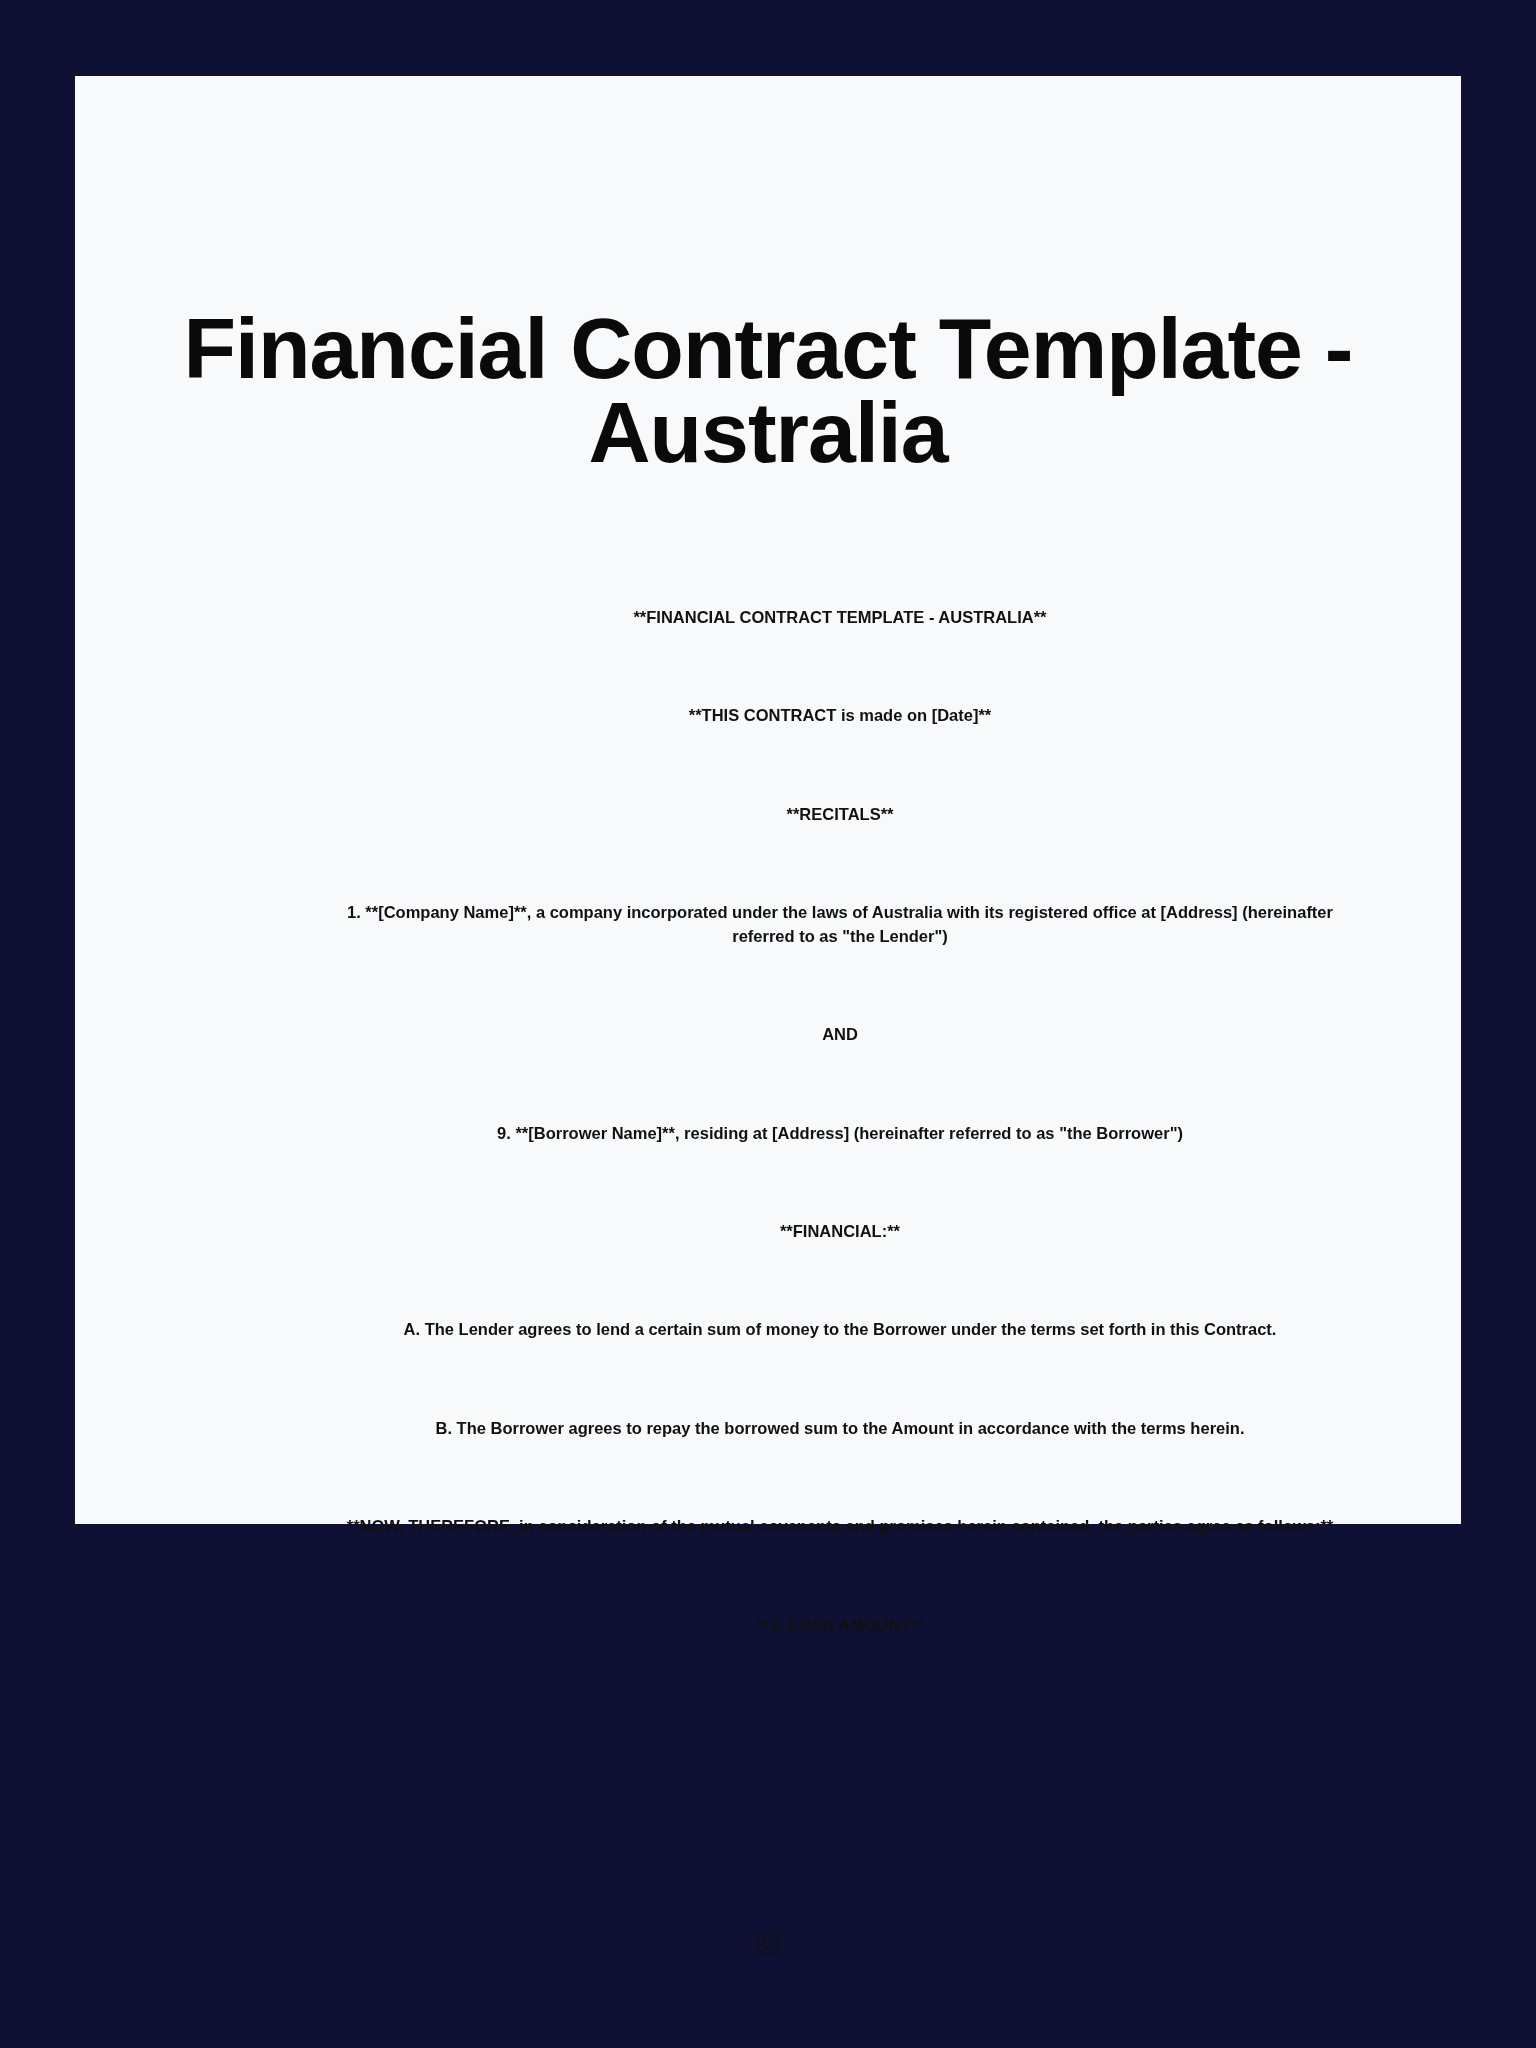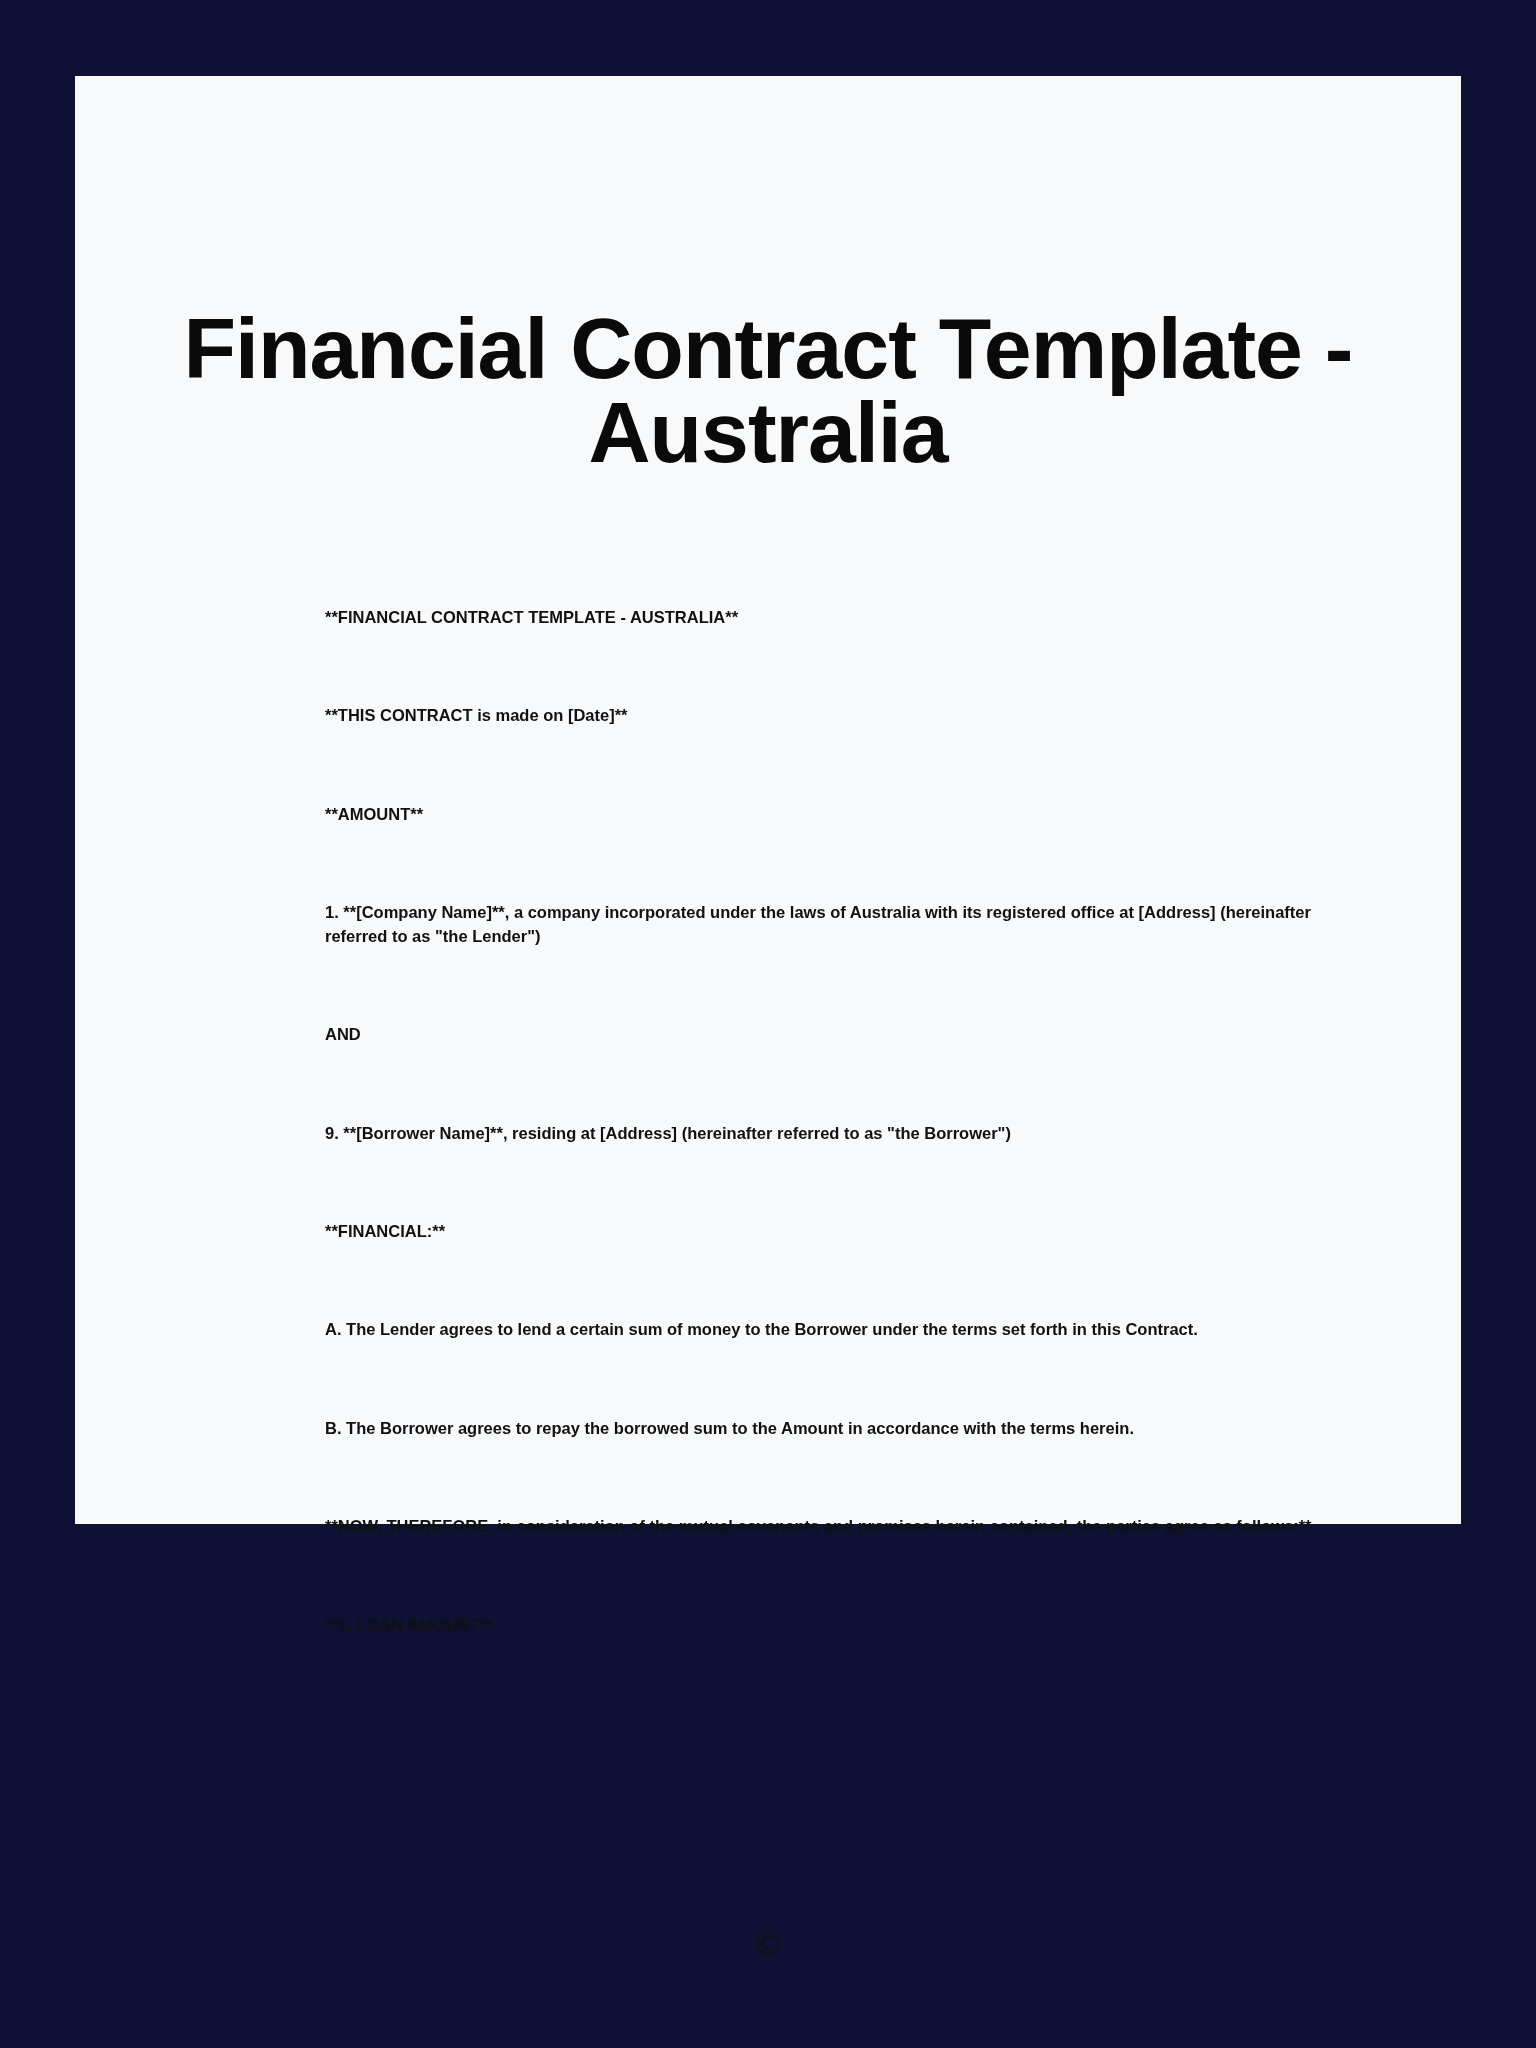--- a/index.html
+++ b/index.html
@@ -42,20 +42,21 @@
     top: 530px;
     left: 250px;
     width: 1030px;
   }
   .para {
     font-size: 16.5px;
     line-height: 1.42;
     font-weight: bold;
     color: #111111;
     margin: 0 0 75px 0;
+    text-align: center;
   }
   .para.tight {
     margin-bottom: 72px;
   }
   .copyright {
     position: absolute;
     left: 0;
     top: 1850px;
     width: 1386px;
     text-align: center;
@@ -67,21 +68,21 @@
 </head>
 <body>
 
 <div class="page">
 
   <h1 class="doc-title">Financial Contract Template - Australia</h1>
 
   <div class="body-block">
     <p class="para">**FINANCIAL CONTRACT TEMPLATE - AUSTRALIA**</p>
     <p class="para">**THIS CONTRACT is made on [Date]**</p>
-    <p class="para">**AMOUNT**</p>
+    <p class="para">**RECITALS**</p>
     <p class="para">1. **[Company Name]**, a company incorporated under the laws of Australia with its registered office at [Address] (hereinafter referred to as "the Lender")</p>
     <p class="para">AND</p>
     <p class="para">9. **[Borrower Name]**, residing at [Address] (hereinafter referred to as "the Borrower")</p>
     <p class="para">**FINANCIAL:**</p>
     <p class="para">A. The Lender agrees to lend a certain sum of money to the Borrower under the terms set forth in this Contract.</p>
     <p class="para">B. The Borrower agrees to repay the borrowed sum to the Amount in accordance with the terms herein.</p>
     <p class="para">**NOW, THEREFORE, in consideration of the mutual covenants and promises herein contained, the parties agree as follows:**</p>
     <p class="para tight">**1. LOAN AMOUNT**</p>
   </div>
 

